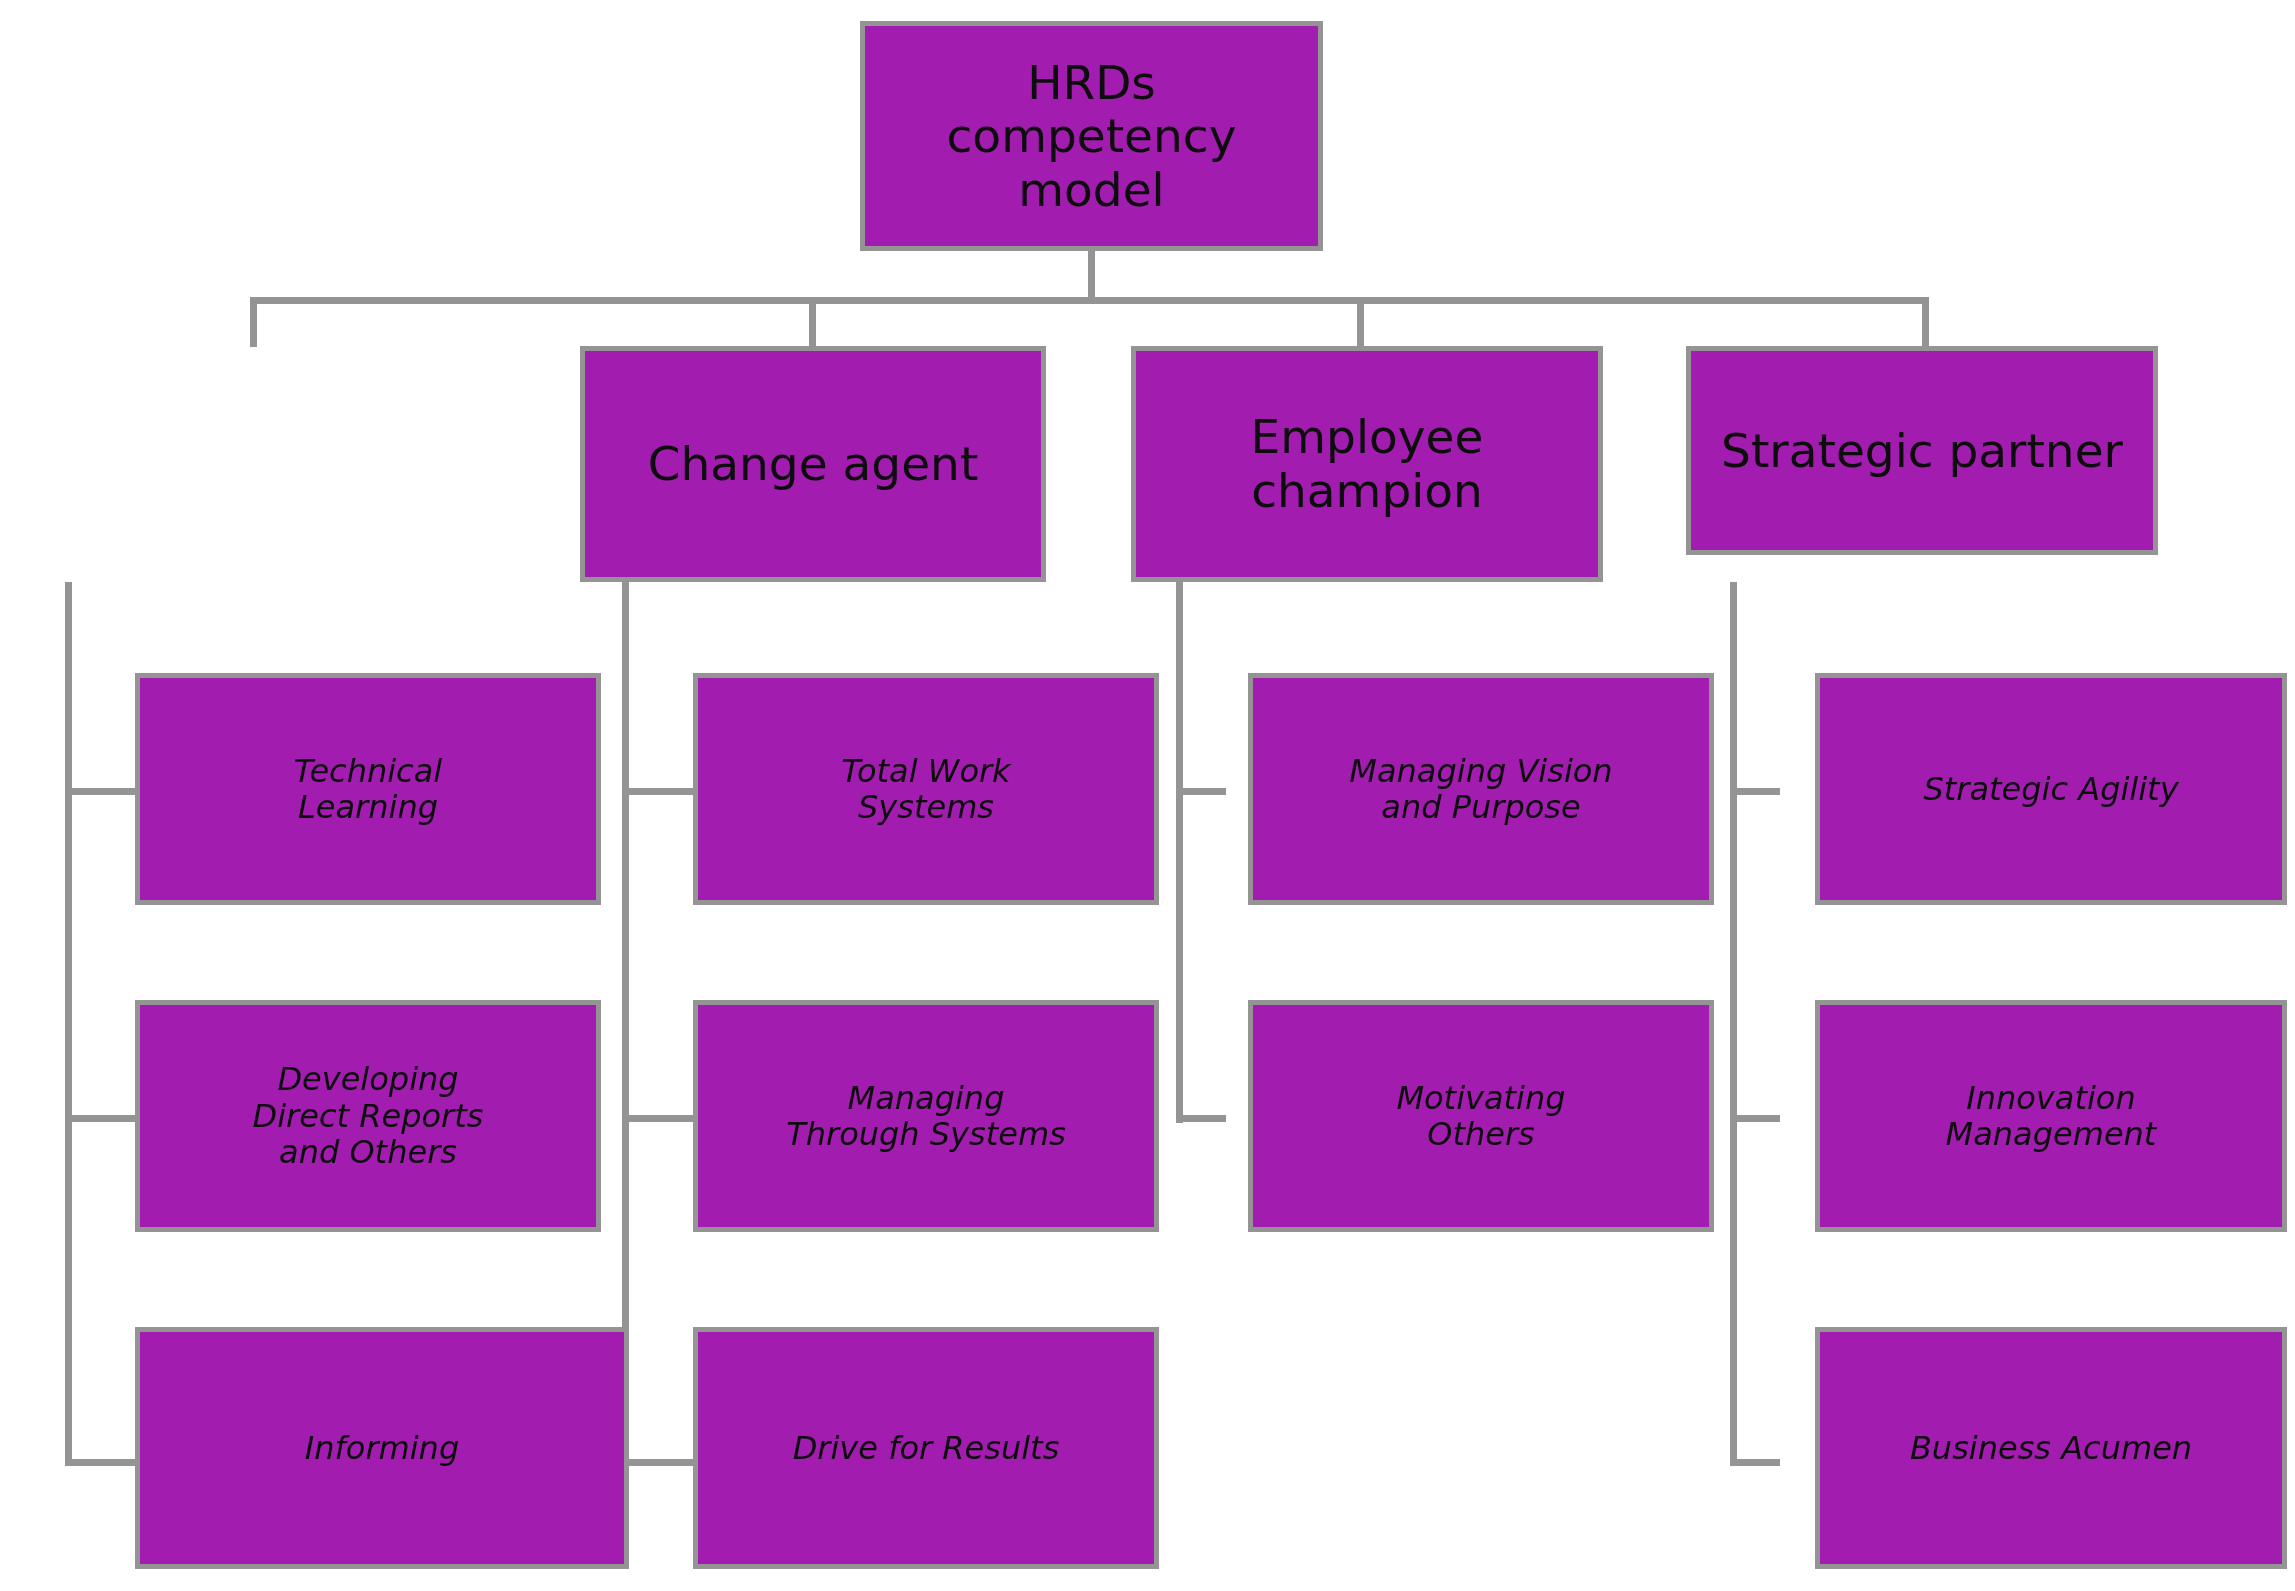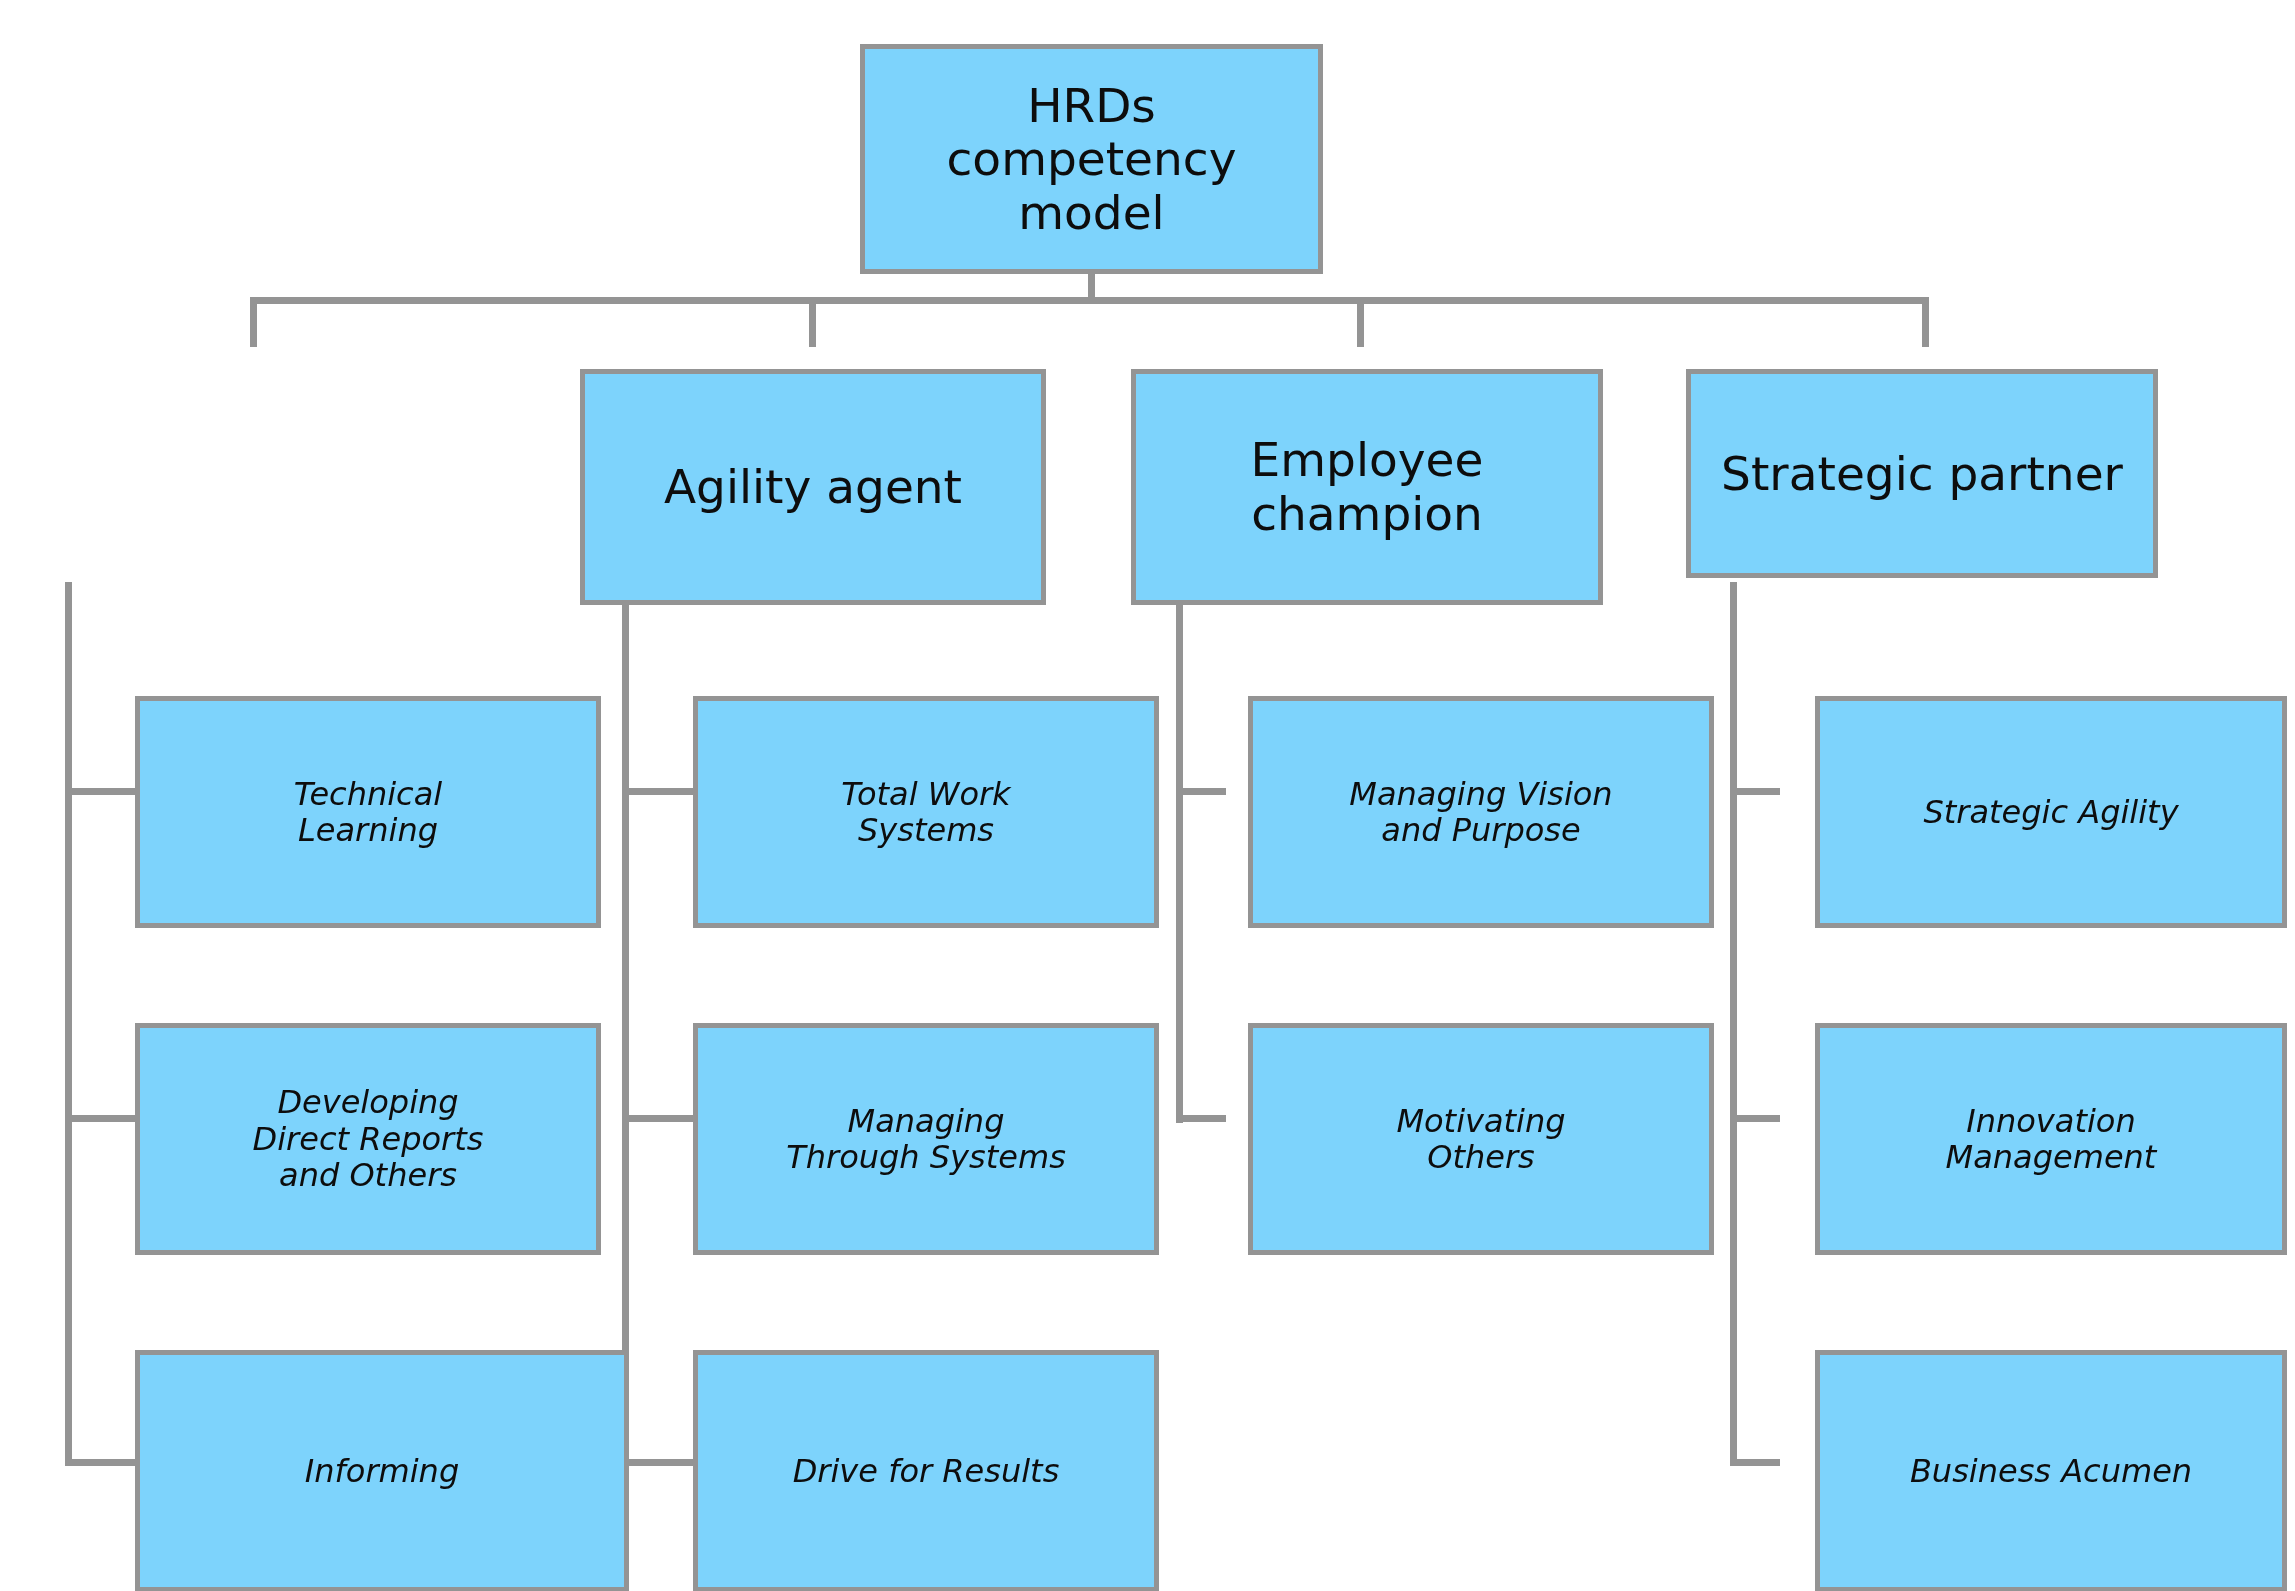--- a/index.html
+++ b/index.html
@@ -13,30 +13,29 @@
     width: 2295px;
     height: 1592px;
     background: #ffffff;
     font-family: "DejaVu Sans", "Liberation Sans", sans-serif;
     overflow: hidden;
   }
   .node {
     position: absolute;
     box-sizing: border-box;
     border: 5.3px solid #949494;
-    background: #7dd3fc;
+    background: #a21caf;
     display: flex;
     align-items: center;
     justify-content: center;
     text-align: center;
     color: #0d0d0d;
     line-height: 1.14;
     padding: 3px 7.6px;
     z-index: 3;
-    margin-top: 23px;
   }
   .node .label {
     display: block;
     white-space: pre-line;
   }
   .node.root       { font-size: 47px; }
   .node.level2     { font-size: 47px; }
   .node.level3     { font-size: 32px; font-style: italic; }
 
   
@@ -82,21 +81,21 @@
   <div class="conn h" style="left:1730px; top:1459px; width:50px;"></div>
 
   <div class="node root" style="left:860px; top:21px; width:463px; height:230px;">
     <span class="label">HRDs
 competency
 model</span>
   </div>
 
 
   <div class="node level2" style="left:580px; top:346px; width:466px; height:236px;">
-    <span class="label">Agility agent</span>
+    <span class="label">Change agent</span>
   </div>
 
   <div class="node level2" style="left:1131px; top:346px; width:472px; height:236px;">
     <span class="label">Employee
 champion</span>
   </div>
 
   <div class="node level2" style="left:1686px; top:346px; width:472px; height:209px;">
     <span class="label">Strategic partner</span>
   </div>

